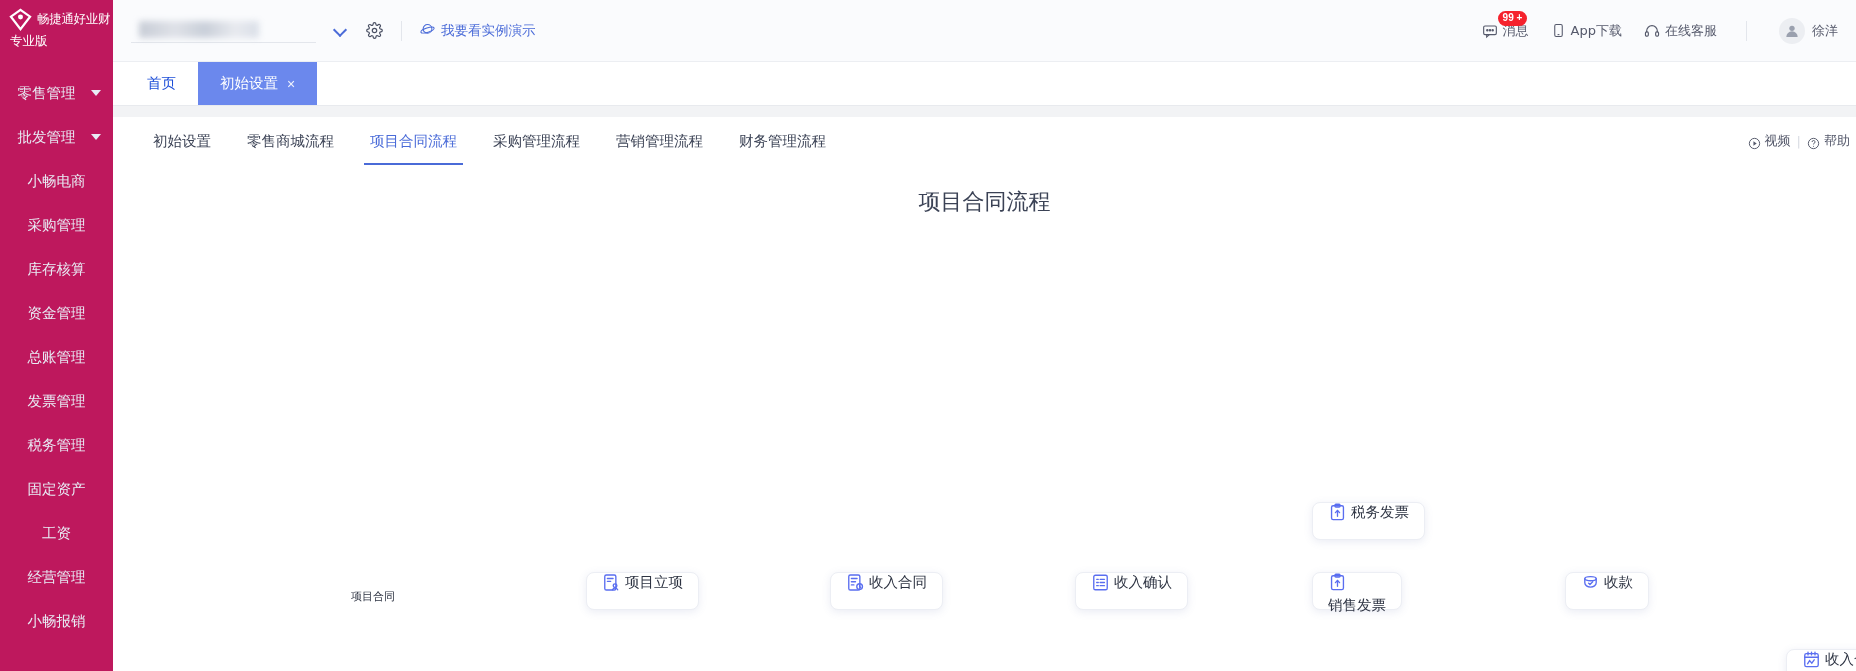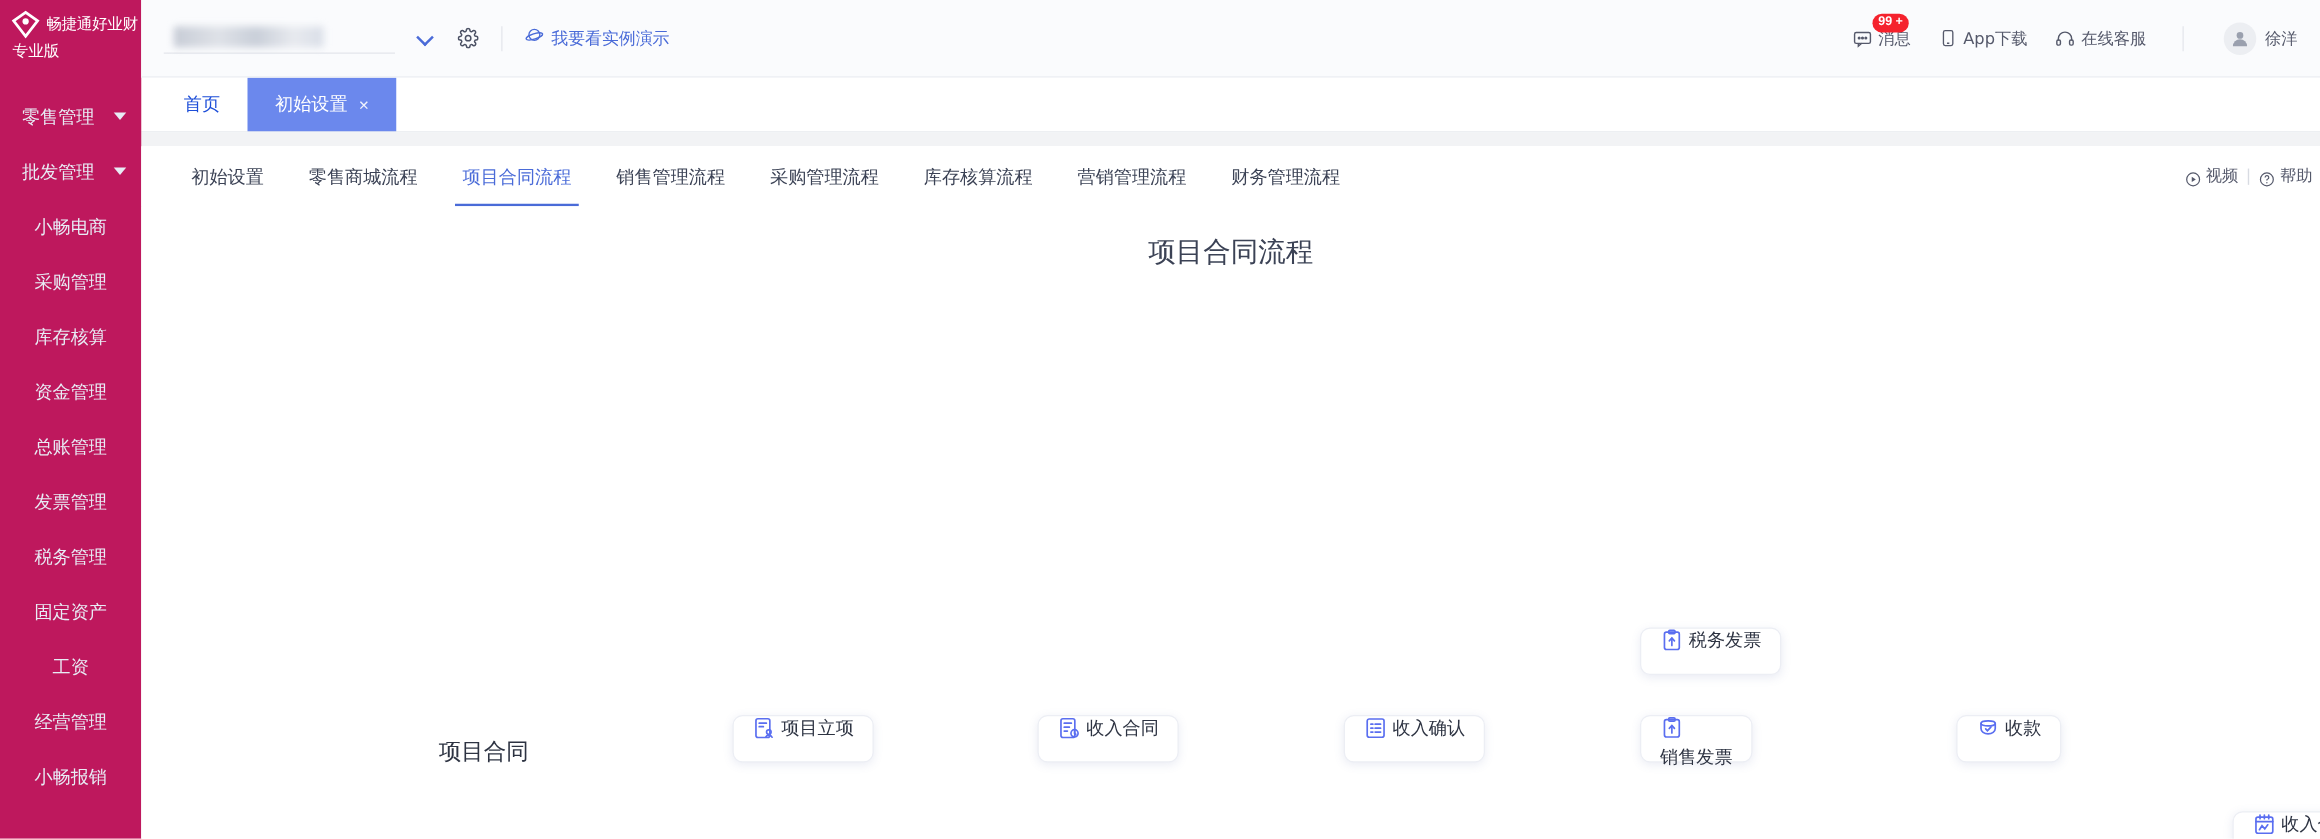--- a/index.html
+++ b/index.html
@@ -141,21 +141,21 @@
   .node {
     position: absolute; height: 38px; background: #ffffff;
     border: 1px solid #eceef4; border-radius: 8px;
     box-shadow: 0 2px 8px rgba(90,105,170,0.13);
     display: flex; align-items: flex-start; gap: 4px; padding: 0 15px;
     font-size: 14.5px; color: #2d3342; cursor: pointer; white-space: nowrap;
     font-family: "DejaVu Sans", sans-serif;
   }
   .node .nico { width: 19px; height: 19px; flex: 0 0 19px; display: block; }
   .rowlabel {
-    position: absolute; font-size: 18px; color: #2d3342;
+    position: absolute; font-size: 11px; color: #2d3342;
     font-family: "DejaVu Sans", sans-serif; white-space: nowrap;
   }
 </style>
 </head>
 <body>
 
 <div id="app">
 
   <aside class="sidebar">
     <div class="logo-block">
@@ -294,23 +294,21 @@
         </div>
       </div>
 
     <div class="spacer-grey"></div>
 
     <div class="subtabs">
       <div style="display:flex;align-items:center" id="subtabs">
           <div class="subtab">初始设置</div>
           <div class="subtab">零售商城流程</div>
           <div class="subtab active">项目合同流程</div>
-          <div class="subtab">销售管理流程</div>
           <div class="subtab">采购管理流程</div>
-          <div class="subtab">库存核算流程</div>
           <div class="subtab">营销管理流程</div>
           <div class="subtab">财务管理流程</div>
         </div>
       <div class="subtabs-right" id="subtabs-right">
           <span class="mini-link">
             <span style="display: flex;">
               <svg width="13" height="13" viewBox="0 0 24 24" fill="none" stroke="#55596b" stroke-width="1.8">
                 <circle cx="12" cy="12" r="9.5"></circle>
                 <path d="M10 8 L16 12 L10 16 Z" fill="#55596b" stroke="none"></path>
               </svg>

